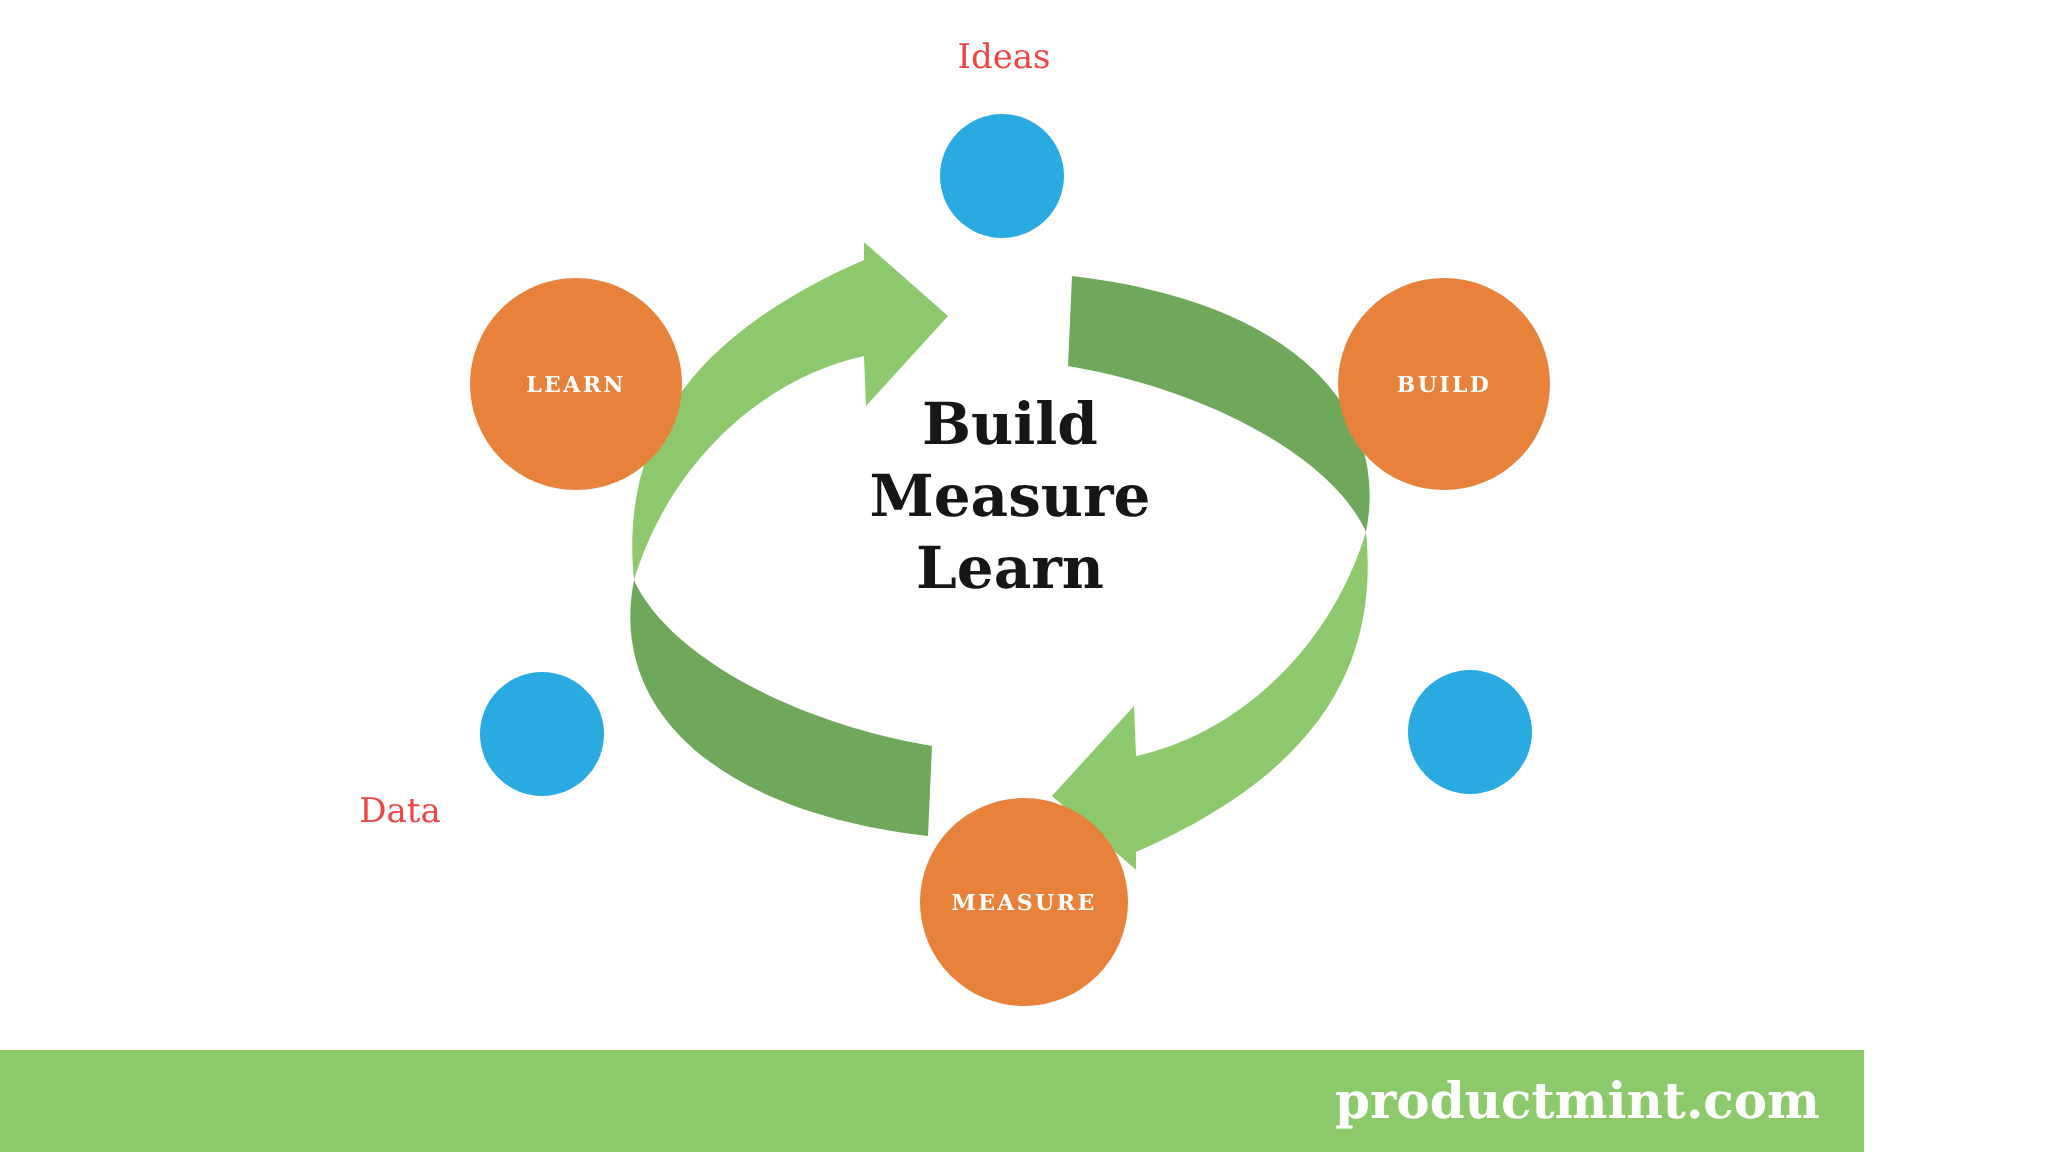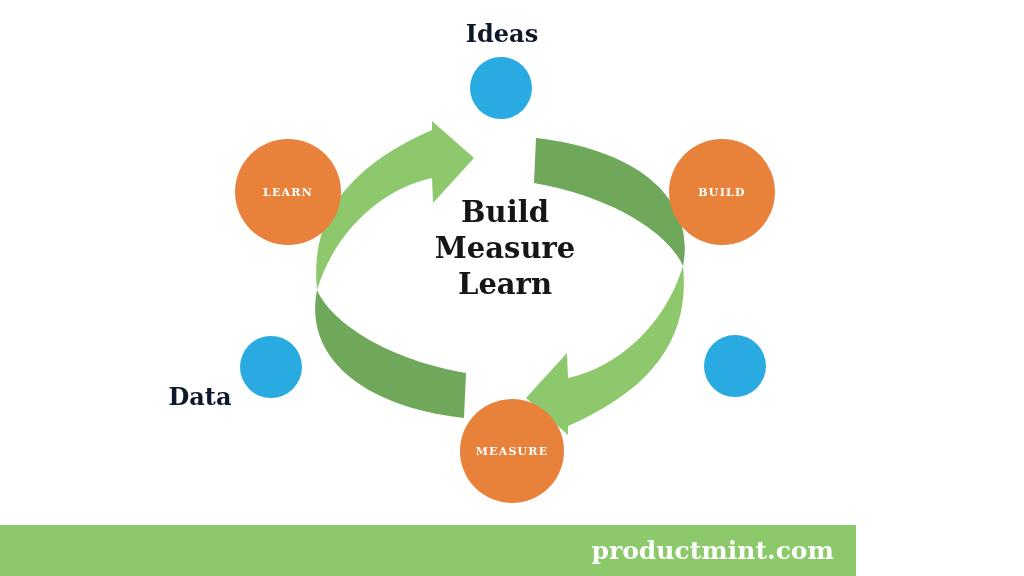--- a/index.html
+++ b/index.html
@@ -34,45 +34,45 @@
     border-radius: 50%;
     background: #29ABE2;
   }
   .dot-ideas   { left: 470px; top: 57px;  }
   .dot-data    { left: 240px; top: 336px; }
   .dot-product { left: 704px; top: 335px; }
 
   .satellite-label {
     position: absolute;
     transform: translateX(-50%);
-    font-weight: 700;
-    font-size: 24px;
-    color: #0f172a;
+    font-weight: 400;
+    font-size: 17px;
+    color: #ef4444;
     white-space: nowrap;
   }
   .label-ideas   { left: 502px; top: 19px;  }
-  .label-data    { left: 200px; top: 382px; }
+  .label-data    { left: 200px; top: 396px; }
   .label-product { left: 818px; top: 382px; }
 
   .loop-title {
     position: absolute;
     left: 505px; top: 194px;
     transform: translateX(-50%);
     text-align: center;
     font-weight: 700;
     font-size: 29px;
     line-height: 36px;
     color: #161616;
     white-space: nowrap;
   }
 
   .footer-bar {
     position: absolute;
     left: 0; top: 525px;
-    width: 856px; height: 51px;
+    width: 932px; height: 51px;
     background: #8CC96A;
   }
   .footer-site {
     position: absolute;
     right: 22px; top: 0;
     line-height: 51px;
     font-weight: 700;
     font-size: 25px;
     color: #ffffff;
   }

